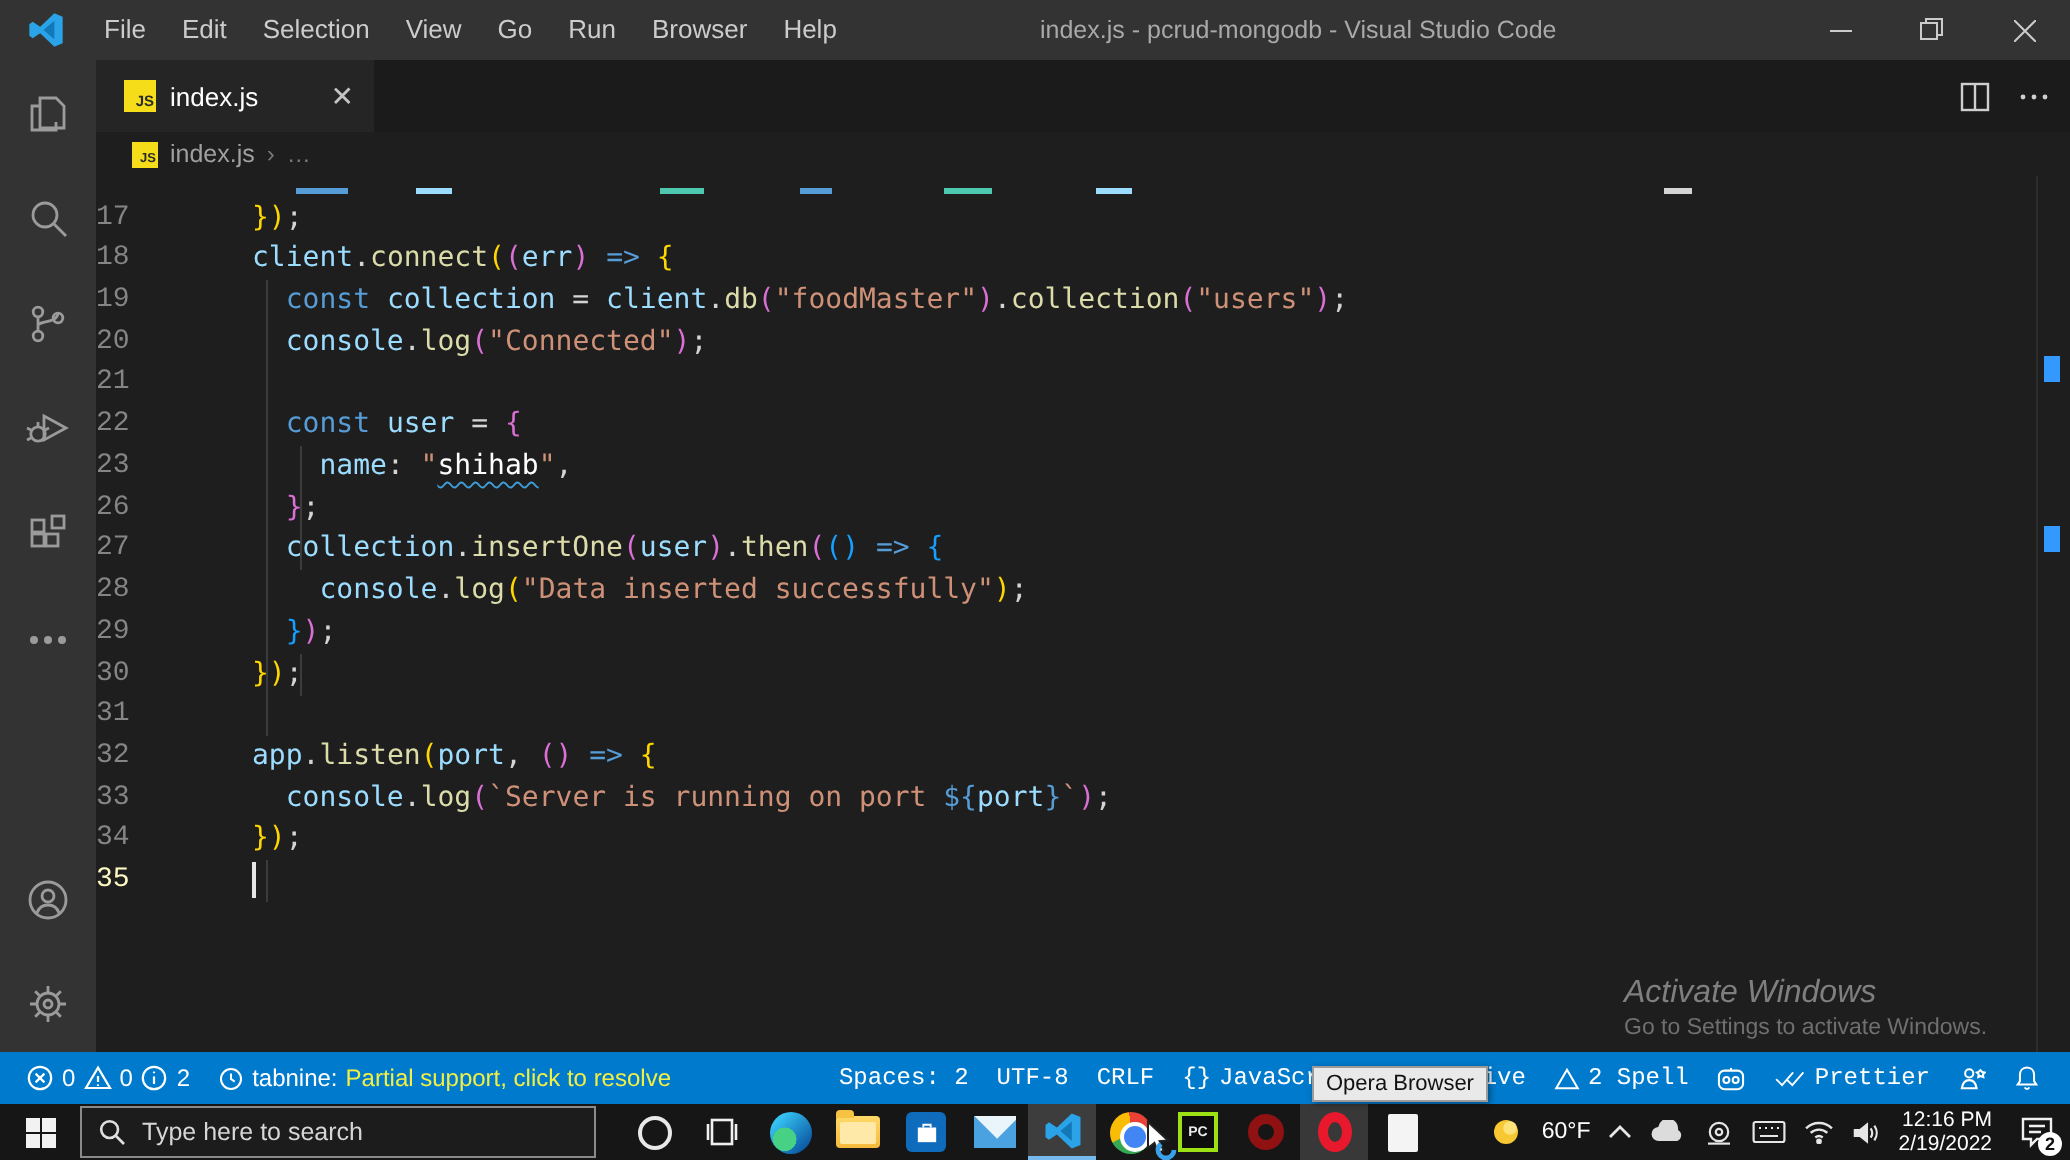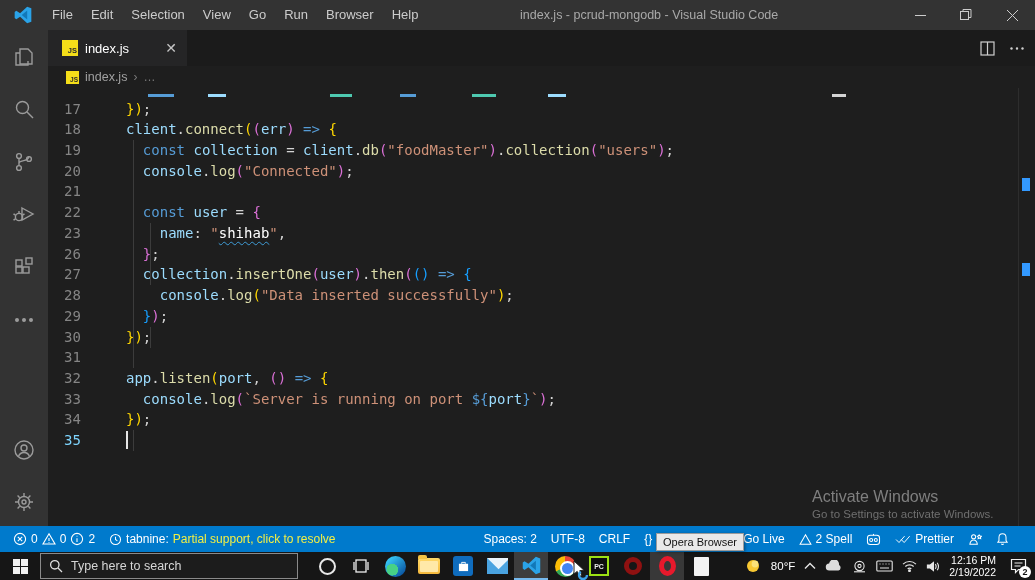--- a/index.html
+++ b/index.html
@@ -34,47 +34,47 @@
   #breadcrumb .js-badge { width:13px; height:13px; font-size:6.5px; }
   .crumb { color:#a0a0a0; font-size:12.5px; margin-left:6px; }
   .crumb-sep { color:#7a7a7a; font-size:12px; margin-left:6px; }
 
   
   #editor { position:absolute; left:48px; top:88px; width:987px; height:438px; background:#1e1e1e; overflow:hidden;
     font-family:"DejaVu Sans Mono","Liberation Mono",monospace; font-size:14px; }
   #partial-line { position:relative; height:10.6px; overflow:hidden; }
   #partial-line .seg { position:absolute; bottom:2px; height:3px; }
   .line { display:flex; height:20.72px; line-height:20.72px; white-space:pre; }
-  .ln { width:49px; text-align:center; color:#858585; flex:none; }
-  .ln.cur { color:#7dd3fc; }
+  .ln { width:49px; text-align:left; color:#858585; flex:none;font-family:Liberation Mono, monospace; }
+  .ln.cur { color:#fef9c3; }
   .lc { margin-left:29px; color:#d4d4d4; position:relative; }
   .tk-kw{color:#569cd6}.tk-var{color:#9cdcfe}.tk-fn{color:#dcdcaa}.tk-str{color:#ce9178}
   .tk-cm{color:#6a9955}.tk-pl{color:#d4d4d4}.tk-b1{color:#ffd700}.tk-b2{color:#da70d6}.tk-b3{color:#179fff}
   .tk-sq{color:#ffffff; text-decoration:underline wavy #3e9cd6 1px; text-underline-offset:3px;}
   .iguide { position:absolute; width:1px; background:#3c3c3c; }
   #cursor { position:absolute; left:78px; width:1.5px; height:18px; background:#e6e6e6; }
   #overview-border { position:absolute; right:16px; top:0; width:1px; height:438px; background:rgba(255,255,255,0.07); }
   .ov-mark { position:absolute; right:5px; width:8px; height:13px; }
 
   
   #statusbar { position:absolute; left:0; top:526px; width:1035px; height:26px; background:#007acc; color:#ffffff;
     font-size:12px; display:flex; align-items:center; }
   .sb-item { display:flex; align-items:center; gap:4px; padding:0 7px; height:26px; white-space:nowrap; }
   .sb-item svg { stroke:#ffffff; fill:none; stroke-width:1.1; }
   #sb-left { display:flex; align-items:center; padding-left:6px; }
-  #sb-right { display:flex; align-items:center; margin-left:auto; padding-right:19px; }
+  #sb-right { display:flex; align-items:center; margin-left:auto; padding-right:8px;font-family:Liberation Mono, monospace; }
   #tabnine-status { color:#f2ef44; }
 
   
   #tooltip { position:absolute; left:656px; top:533px; height:18px; background:#e9e9e9; border:1px solid #9b9b9b;
     color:#111; font-size:11px; line-height:16px; padding:0 6px; z-index:30; box-shadow:1px 1px 3px rgba(0,0,0,.4); }
 
   
   #watermark { position:absolute; left:812px; top:488px; z-index:5; }
-  #wm1 { color:#7f7f7f; font-size:16px; }
+  #wm1 { color:#7f7f7f; font-size:16px;font-style:italic; }
   #wm2 { color:#6f6f6f; font-size:11.5px; margin-top:2px; }
 
   
   #taskbar { position:absolute; left:0; top:552px; width:1035px; height:28px; background:#161616; display:flex; align-items:center; z-index:20; }
   #start-btn { width:40px; height:28px; display:flex; align-items:center; justify-content:center; }
   #search-box { width:258px; height:26px; background:#1c1c1c; border:1px solid #8a8a8a; display:flex; align-items:center; padding-left:8px; gap:8px; }
   #search-box span { color:#d6d6d6; font-size:12.5px; }
   .tb-app { width:34px; height:28px; display:flex; align-items:center; justify-content:center; position:relative; flex:none; }
   .tb-app.active { background:#3d3d3d; border-bottom:2px solid #76b9ed; }
   .tb-app.hover { background:#383838; }
@@ -433,21 +433,21 @@
     </div>
   <div class="tb-app">
       <div class="notepad-icon"></div>
     </div>
 
   <div id="tray">
     <svg width="18" height="18" viewBox="0 0 18 18">
         <circle cx="9" cy="9" r="6" fill="#f8c832"></circle>
         <circle cx="11" cy="7" r="3.4" fill="#fbe27a"></circle>
       </svg>
-    <span id="weather-temp">80°F</span>
+    <span id="weather-temp">60°F</span>
     <svg width="12" height="8" viewBox="0 0 12 8" fill="none" stroke="#e6e6e6" stroke-width="1.4">
         <path d="M1 6.5L6 1.5l5 5"></path>
       </svg>
     <svg width="18" height="12" viewBox="0 0 18 12">
         <path d="M4.5 10.5a3.5 3.5 0 01-.4-7A5 5 0 0114 5a3 3 0 01-.5 5.5z" fill="#dcdcdc"></path>
       </svg>
     <svg width="15" height="13" viewBox="0 0 15 13" fill="none" stroke="#e6e6e6" stroke-width="1.1">
         <circle cx="7.5" cy="6" r="4.6"></circle>
         <circle cx="7.5" cy="6" r="1.6"></circle>
         <path d="M2 11.8h11"></path>

